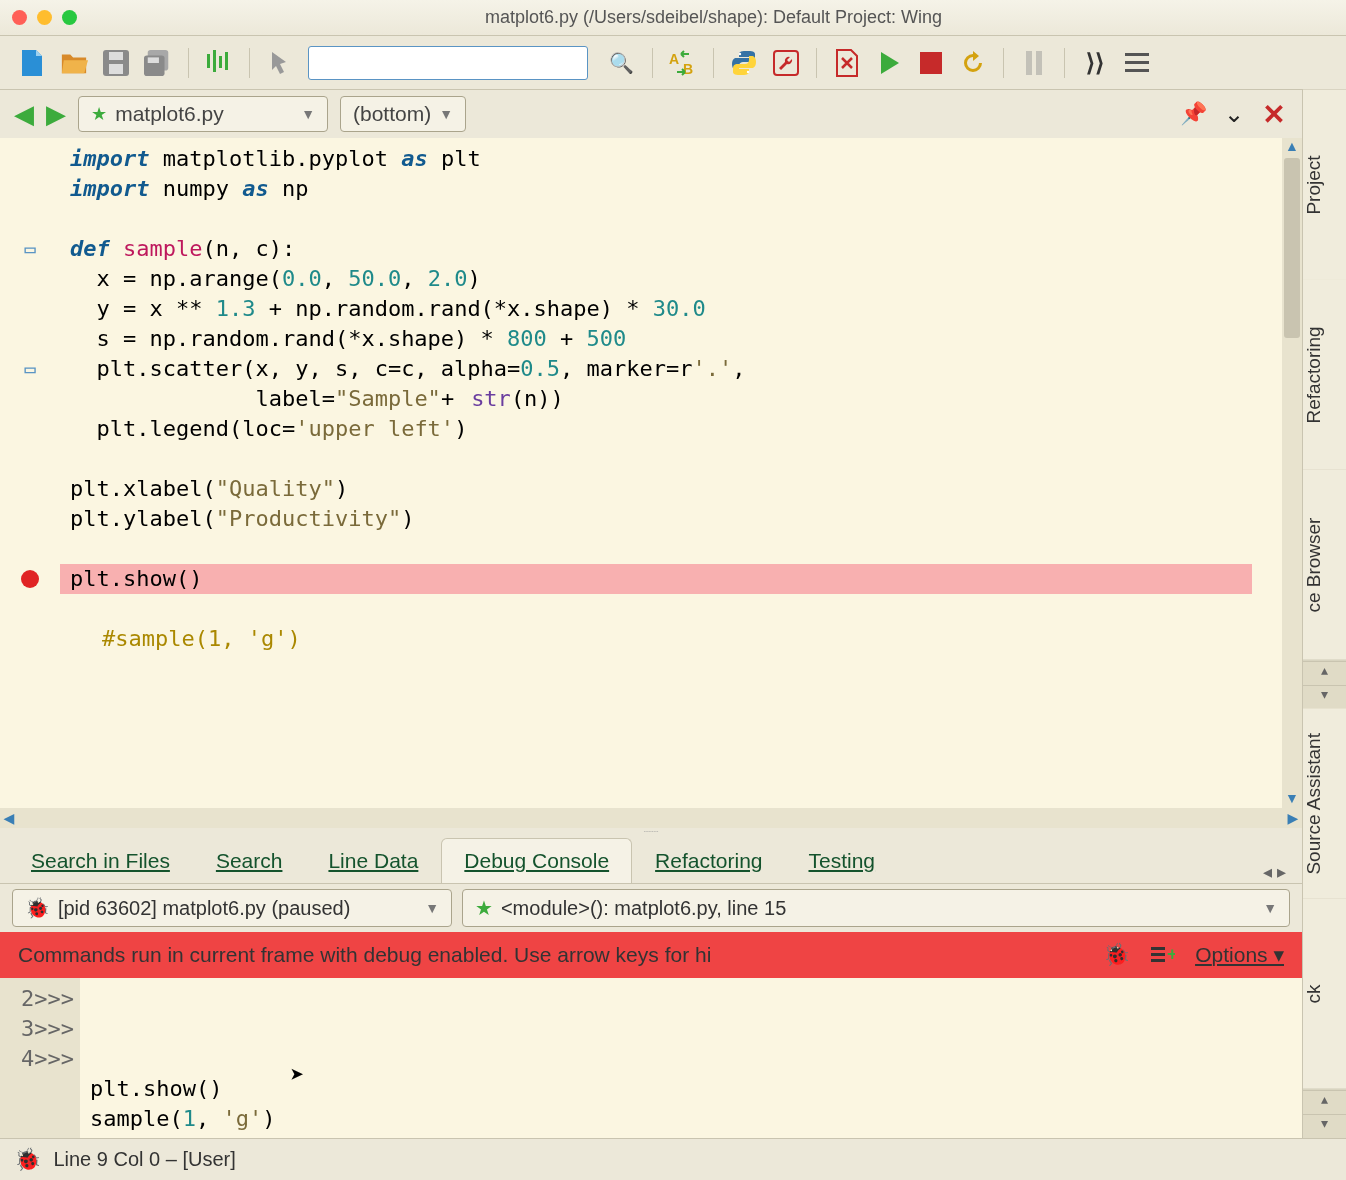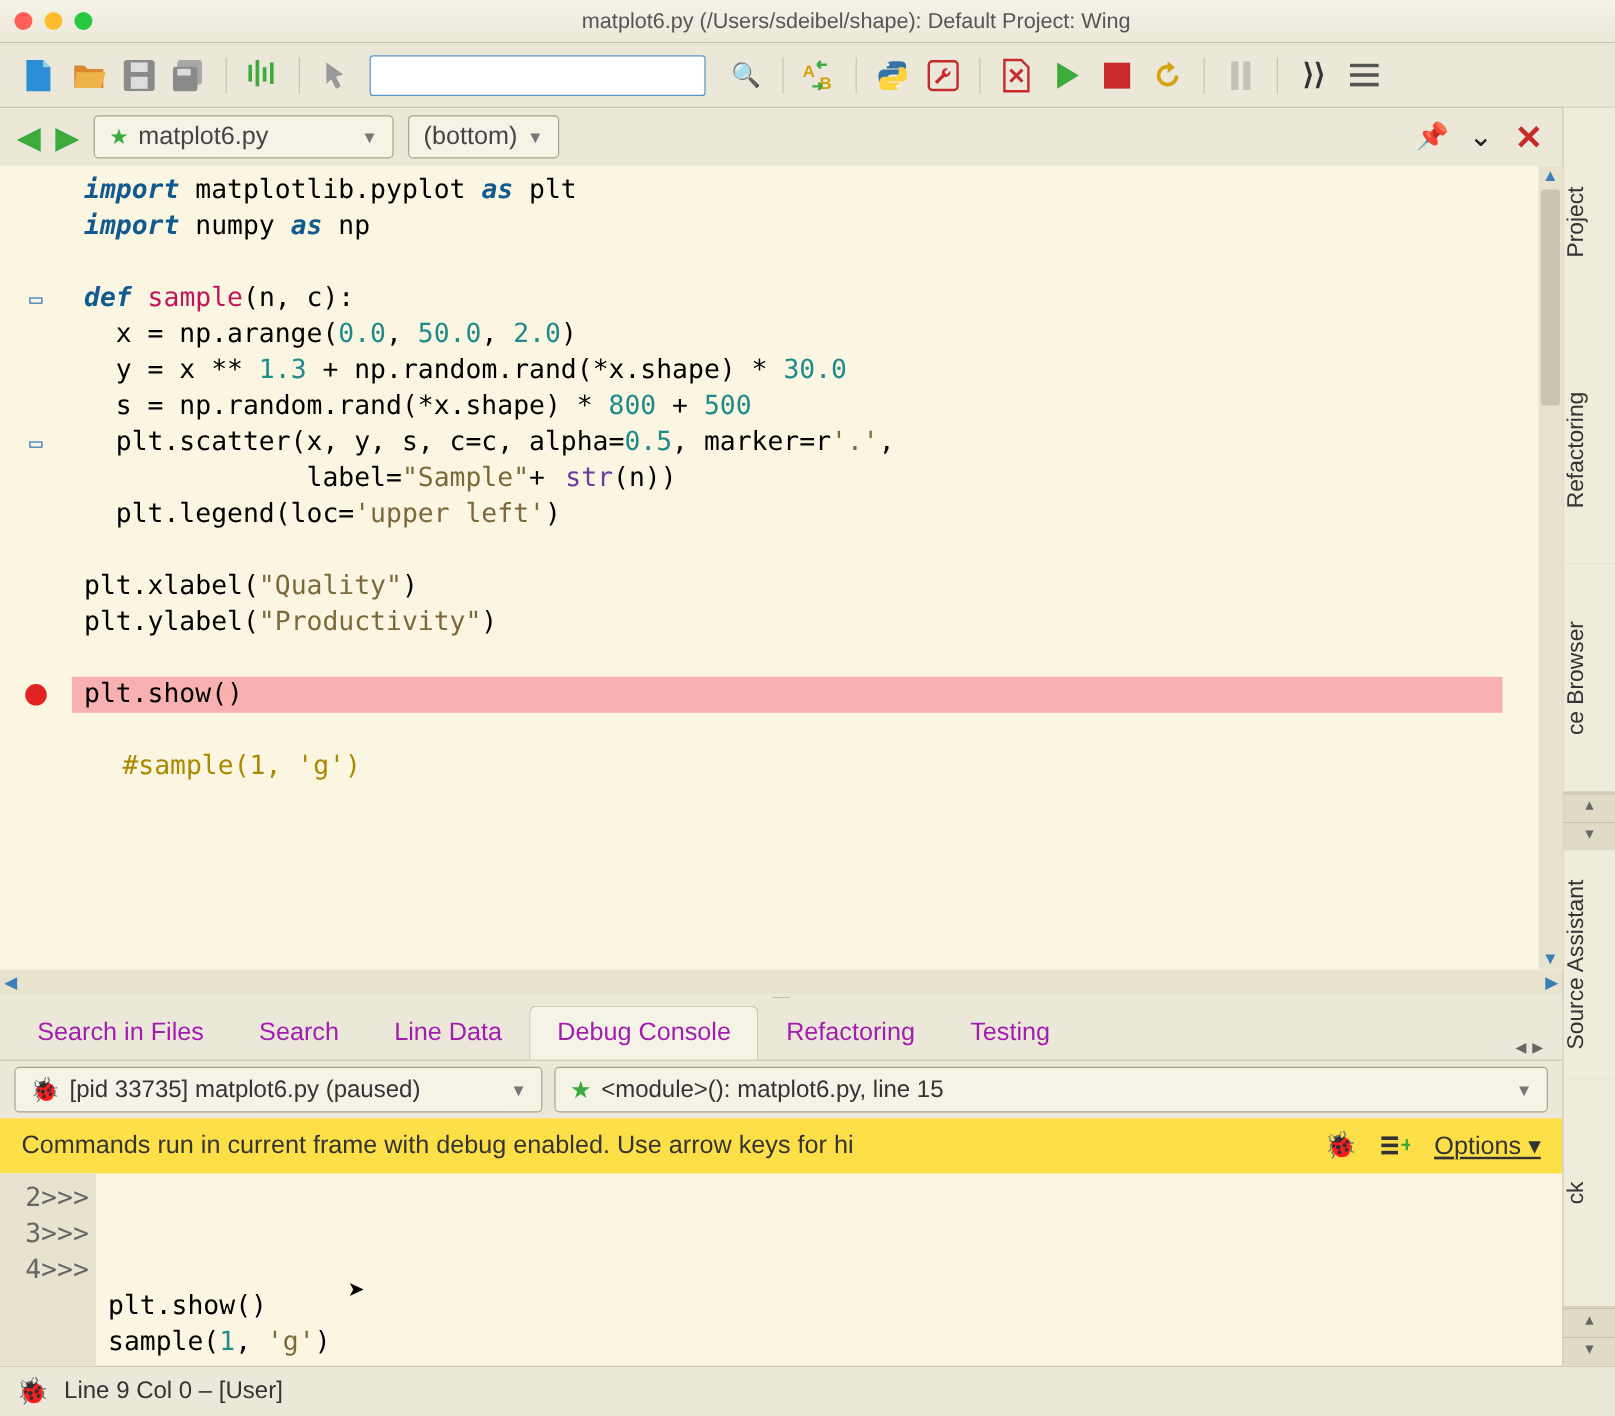--- a/index.html
+++ b/index.html
@@ -62,33 +62,33 @@
   .vscroll .arr.dn { bottom: 0; }
   .hscroll { height: 20px; background: #e8e3ce; display: flex; align-items: center; }
   .hscroll .arr { width: 18px; text-align: center; color: #3a7fb5; font-size: 14px; }
   .hscroll .track { flex: 1; }
   
   
   .splitter { height: 8px; background: #ece8d9; cursor: row-resize; text-align: center; font-size: 8px; color: #999; line-height: 8px; }
   
   
   .btabs-row { height: 48px; background: #ece8d9; display: flex; align-items: flex-end; padding: 0 8px; border-bottom: 1px solid #c9c4b0; position: relative; }
-  .btab { padding: 10px 22px; font-size: 21px; color: #a21caf; cursor: pointer; border: 1px solid transparent; border-bottom: none; border-radius: 6px 6px 0 0; white-space: nowrap; }
+  .btab { padding: 10px 22px; font-size: 21px; color: #14532d; cursor: pointer; border: 1px solid transparent; border-bottom: none; border-radius: 6px 6px 0 0; white-space: nowrap; text-decoration: underline; }
   .btab.active { background: #f5f2e6; border-color: #c9c4b0; }
   .btabs-nav { margin-left: auto; font-size: 18px; color: #666; padding: 0 8px; }
   
   
   .debug-drops { height: 48px; display: flex; align-items: center; padding: 8px 12px; gap: 10px; background: #ece8d9; }
   .debug-dd { height: 38px; border: 1px solid #aaa48c; background: #f5f2e6; border-radius: 4px; display: flex; align-items: center; padding: 0 12px; gap: 8px; cursor: pointer; font-size: 20px; color: #333; }
   .debug-dd.left { flex: 0 0 440px; }
   .debug-dd.right { flex: 1; }
   .bug-icon-y { color: #d4a20f; font-size: 20px; }
   
   
-  .console-info { height: 46px; display: flex; align-items: center; padding: 0 18px; font-size: 21px; color: #333; background: #fde047; gap: 20px; justify-content: center; }
+  .console-info { height: 46px; display: flex; align-items: center; padding: 0 18px; font-size: 21px; color: #333; background: #ef4444; gap: 20px; justify-content: center; }
   .console-info .msg { flex: 1; overflow: hidden; white-space: nowrap; }
   .opt-link { text-decoration: underline; text-decoration-style: solid; }
   
   
   .console { flex: 0 0 160px; background: #fbf6e1; display: flex; font-family: "Menlo", "Consolas", monospace; font-size: 22px; line-height: 30px; }
   .con-gutter { width: 80px; background: #e8e3ce; text-align: right; padding: 6px 6px 0 0; color: #666; }
   .con-gutter div { height: 30px; }
   .con-body { flex: 1; padding: 6px 0 0 10px; white-space: pre; position: relative; }
   .cursor-arrow { position: absolute; font-size: 24px; color: #000; }
   
@@ -292,21 +292,21 @@
         <div class="btab">Line Data</div>
         <div class="btab active">Debug Console</div>
         <div class="btab">Refactoring</div>
         <div class="btab">Testing</div>
         <span class="btabs-nav">◂ ▸</span>
     </div>
 
     <div class="debug-drops">
       <div class="debug-dd left">
         <span class="bug-icon-y">🐞</span>
-        <span>[pid 33735] matplot6.py (paused)</span>
+        <span>[pid 63602] matplot6.py (paused)</span>
         <span class="chev" style="margin-left:auto;color:#777;font-size:14px">▼</span>
       </div>
       <div class="debug-dd right">
         <span style="color:#3cab3c">★</span>
         <span>&lt;module&gt;(): matplot6.py, line 15</span>
         <span class="chev" style="margin-left:auto;color:#777;font-size:14px">▼</span>
       </div>
     </div>
 
     <div class="console-info">

